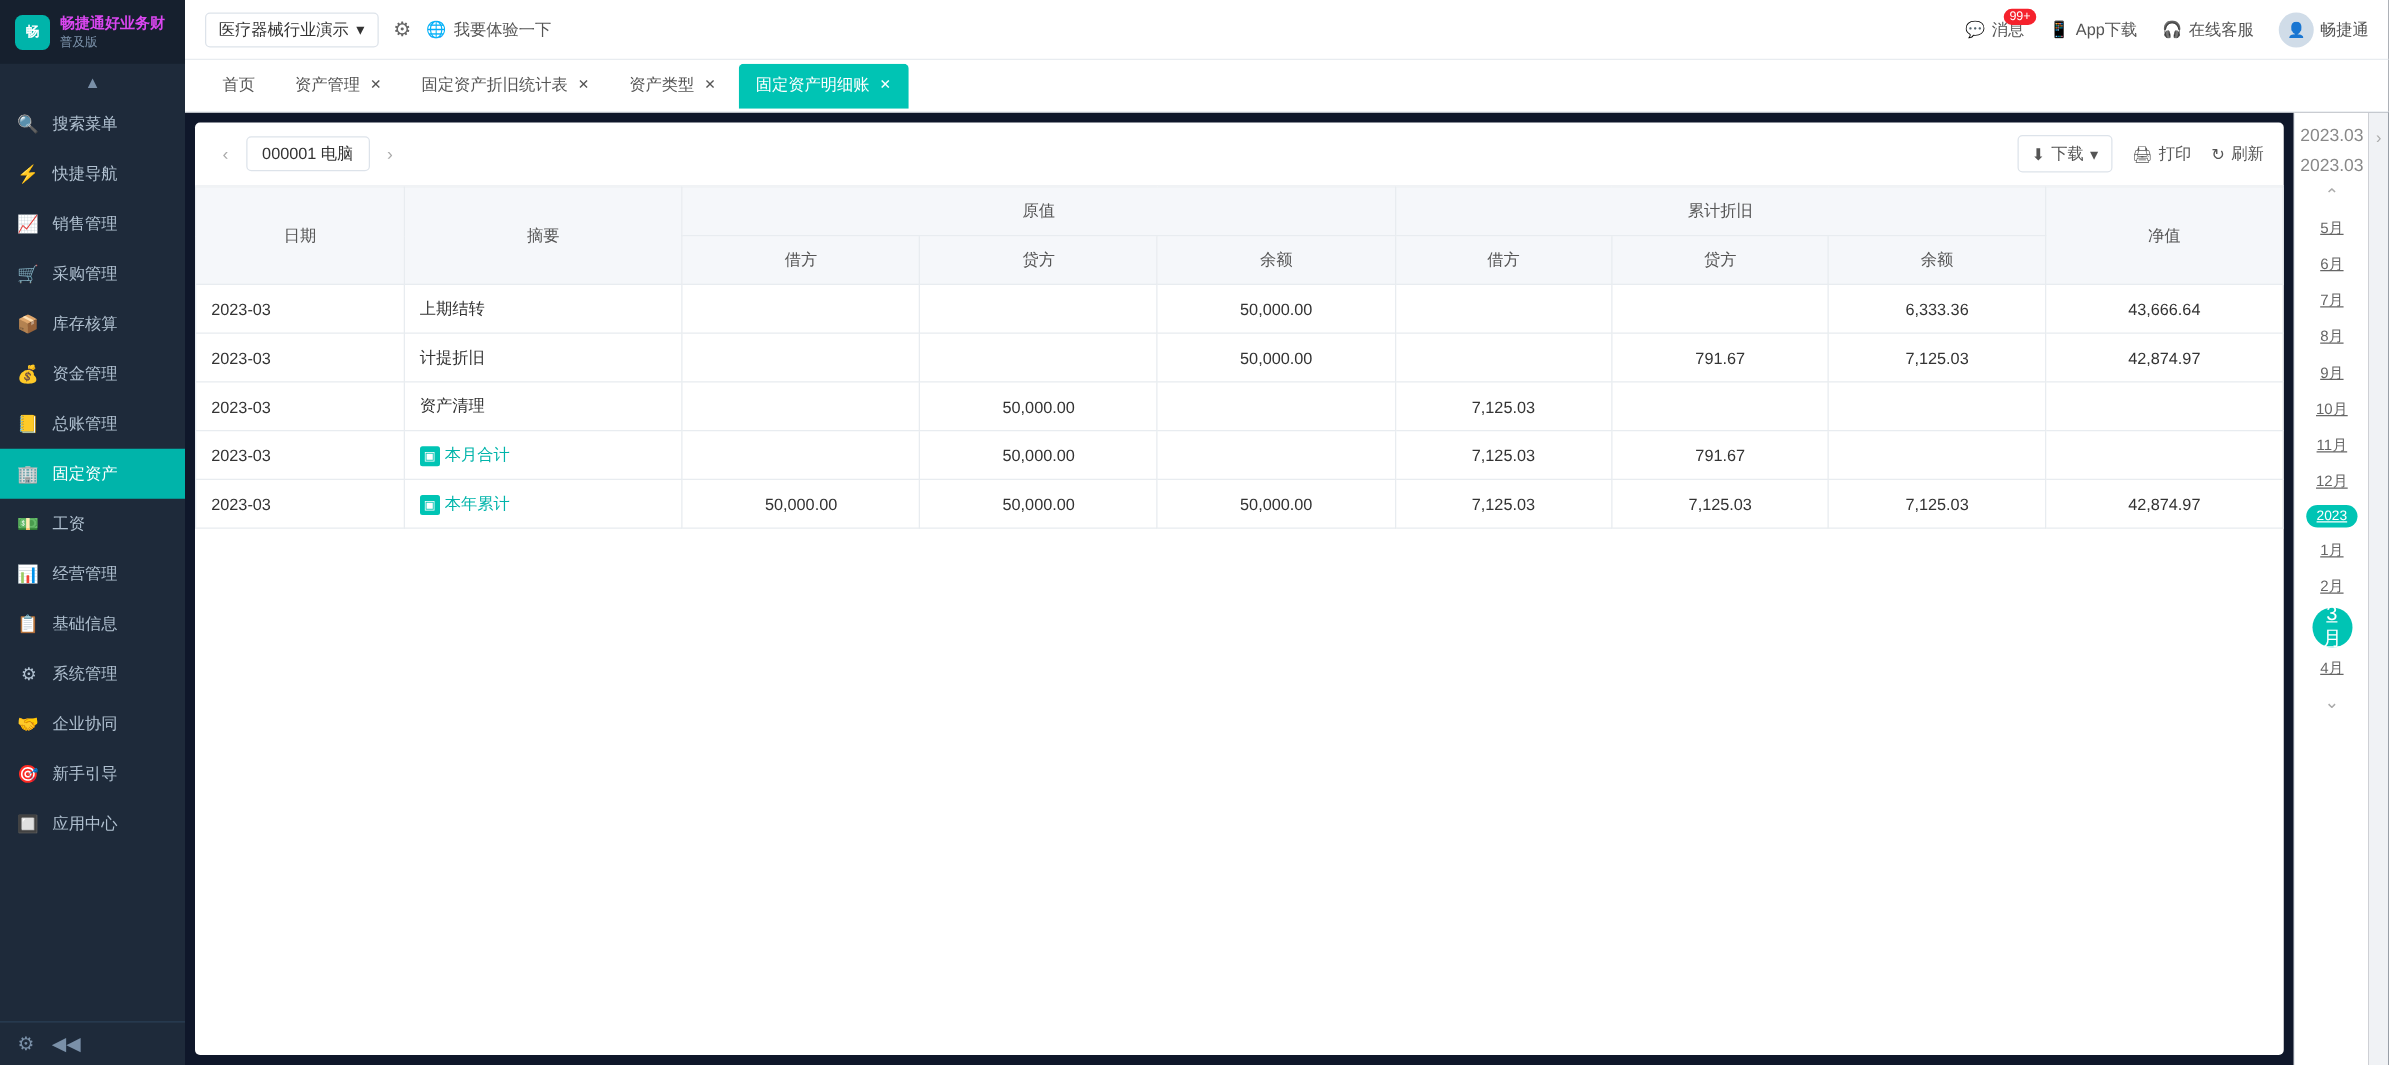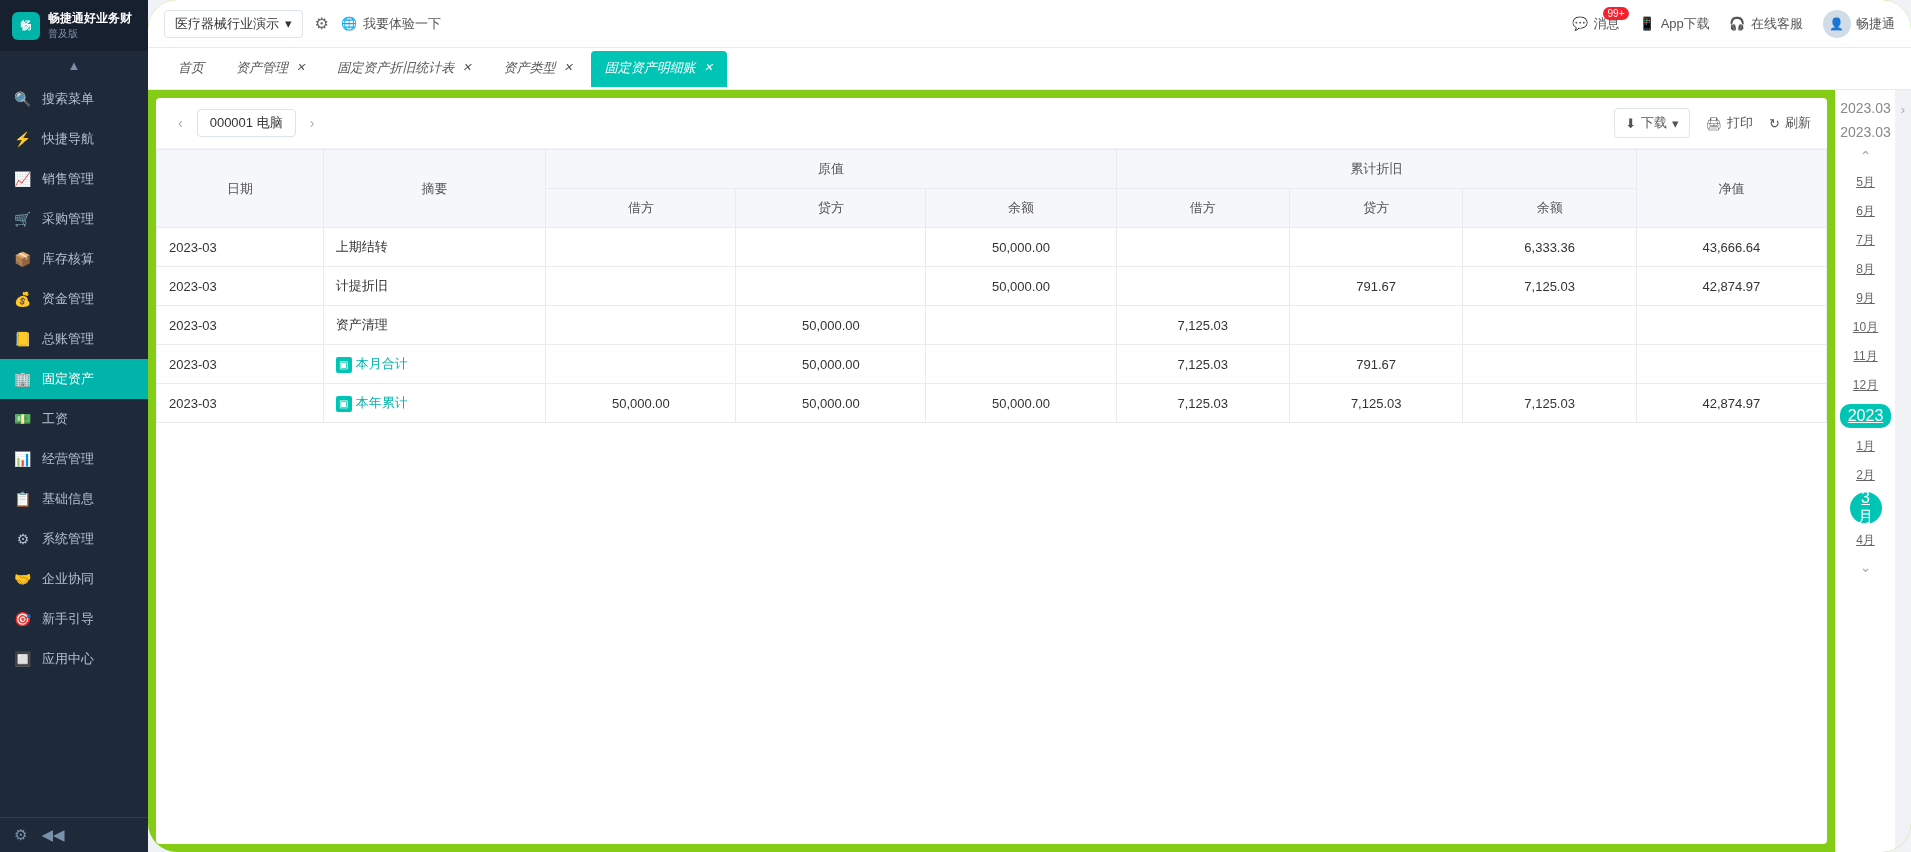--- a/index.html
+++ b/index.html
@@ -24,21 +24,21 @@
       min-height: 48px;
     }
     .sidebar-logo-icon {
       width: 28px; height: 28px;
       background: #00b4aa;
       border-radius: 6px;
       display: flex; align-items: center; justify-content: center;
       color: white; font-size: 11px; font-weight: bold;
     }
     .sidebar-header-text { display: flex; flex-direction: column; }
-    .sidebar-header-title { font-size: 12px; color: #ffffff; font-weight: bold; }
+    .sidebar-header-title { font-size: 12px; color: #d946ef; font-weight: bold; }
     .sidebar-header-sub { font-size: 10px; color: #7a90a8; }
     .sidebar-nav {
       flex: 1;
       overflow-y: auto;
     }
     .sidebar-nav::-webkit-scrollbar { width: 4px; }
     .sidebar-nav::-webkit-scrollbar-thumb { background: #3a4e63; }
     .nav-item {
       display: flex; align-items: center; gap: 10px;
       padding: 11px 14px;
@@ -61,23 +61,22 @@
       padding: 8px 14px;
       display: flex; align-items: center; gap: 14px;
     }
     .sidebar-bottom-icon { cursor: pointer; color: #7a90a8; font-size: 15px; }
 
     
     .main {
       flex: 1;
       display: flex;
       flex-direction: column;
-      background: #84cc16;
+      background: #0f172a;
       overflow: hidden;
-      border-radius: 29px;
     }
 
     
     .topbar {
       background: white;
       display: flex;
       align-items: center;
       padding: 0 16px;
       height: 48px;
       border-bottom: 1px solid #e8ecf0;
@@ -115,21 +114,20 @@
 
     
     .tabbar {
       background: white;
       display: flex;
       align-items: center;
       padding: 0 16px;
       height: 42px;
       border-bottom: 1px solid #e8ecf0;
       gap: 4px;
-      font-style: italic;
     }
     .tab {
       display: flex; align-items: center; gap: 6px;
       padding: 8px 14px;
       font-size: 13px; color: #555; cursor: pointer;
       border-bottom: 2px solid transparent;
       white-space: nowrap;
     }
     .tab.active {
       background: #00c4b4;
@@ -256,21 +254,21 @@
       width: 32px; height: 32px;
       display: flex; align-items: center; justify-content: center;
       margin: 2px auto;
       font-size: 16px;
     }
     .timeline-month.year-label {
       background: #00c4b4;
       color: white;
       border-radius: 10px;
       padding: 3px 8px;
-      font-size: 16px;
+      font-size: 11px;
       width: auto;
       margin: 4px auto;
     }
     .timeline-expand {
       color: #aaa; font-size: 14px; cursor: pointer; padding: 4px;
     }
     .panel-toggle {
       width: 16px; background: #f0f2f5;
       display: flex; align-items: flex-start; justify-content: center;
       padding-top: 12px;

